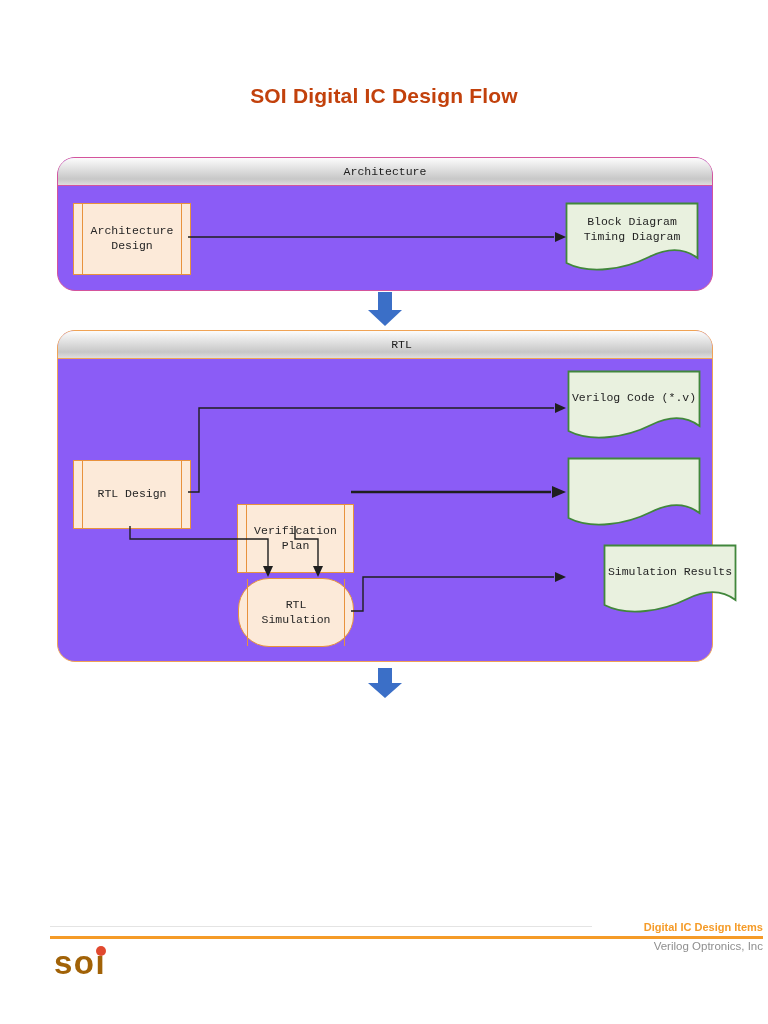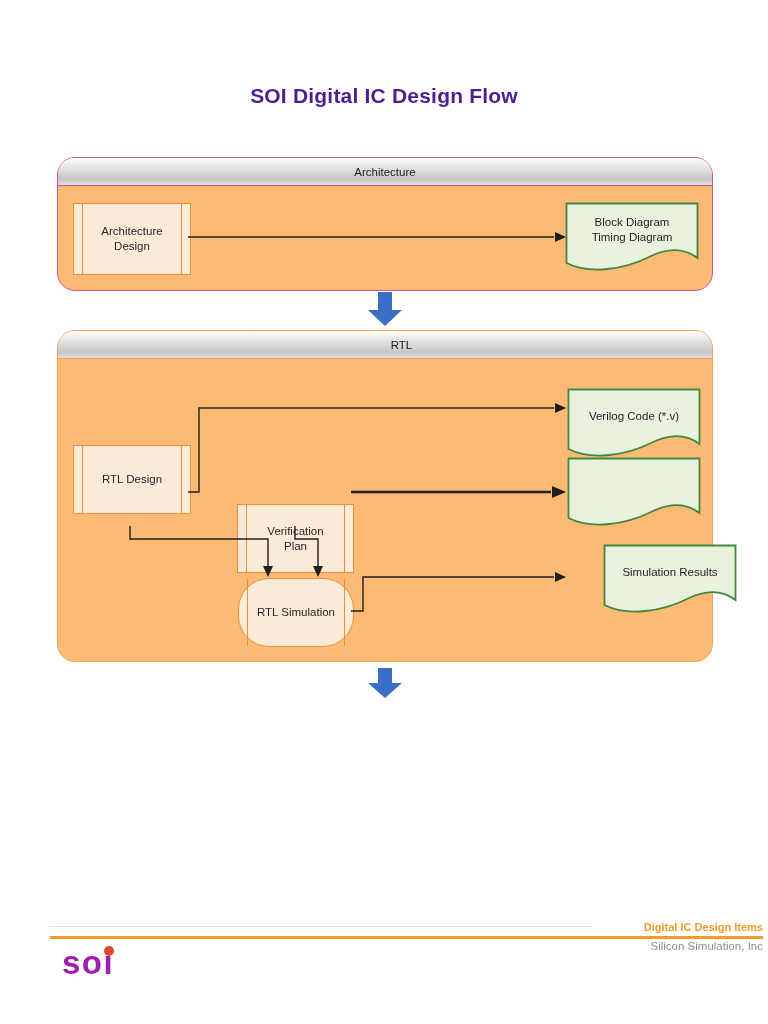--- a/index.html
+++ b/index.html
@@ -1,23 +1,23 @@
 <!DOCTYPE html>
 <html><head>
 <meta charset="utf-8">
 <style>
   html,body{margin:0;padding:0;background:#ffffff;}
   .page{position:relative;width:768px;height:1024px;background:#ffffff;
         font-family:"Liberation Sans",sans-serif;overflow:hidden;}
 
   .title{position:absolute;top:84px;left:0;width:100%;margin:0;text-align:center;
-         font-size:21px;font-weight:bold;color:#4c1d95;letter-spacing:.2px;}
+         font-size:21px;font-weight:bold;color:#c2410c;letter-spacing:.2px;}
 
   
-  .container{position:absolute;background:#fdba74;border-radius:18px;}
+  .container{position:absolute;background:#8b5cf6;border-radius:18px;font-family:Liberation Mono, monospace;}
   .arch{left:57px;top:157px;width:654px;height:132px;border:1.5px solid #d4549c;}
   .rtl{left:57px;top:330px;width:654px;height:330px;border:1.5px solid #f0a355;}
   .container-header{position:absolute;top:0;left:0;right:0;height:27px;
     border-radius:16px 16px 0 0;
     background:linear-gradient(180deg,#fcfcfc 0%,#c7c7c7 78%,#dedede 100%);
     display:flex;align-items:center;justify-content:center;
     font-size:11.5px;color:#1c1c1c;}
   .arch .container-header{border-bottom:1.5px solid #d4549c;}
   .rtl  .container-header{border-bottom:1.5px solid #f0a355;padding-left:33px;}
 
@@ -44,21 +44,21 @@
   .ahead{fill:#1f1f1f;stroke:none;}
   .bluearrow{fill:#3b6fc7;stroke:none;}
 
   
   .hr-gray{position:absolute;left:50px;top:926px;width:542px;height:1px;background:#e4e4e4;}
   .hr-orange{position:absolute;left:50px;top:936px;width:713px;height:2.5px;background:#f59b28;}
   .footer-title{position:absolute;right:5px;top:921px;font-size:11px;font-weight:bold;color:#f59b28;}
   .footer-company{position:absolute;right:5px;top:940px;font-size:11.5px;color:#8f8f8f;}
 
   .logo{position:absolute;left:54px;top:946px;font-size:33px;font-weight:bold;
-        color:#a21caf;letter-spacing:1.5px;line-height:1;margin-left:8px;}
+        color:#a16207;letter-spacing:1.5px;line-height:1;}
   .logo-i{position:relative;display:inline-block;}
   .logo-dot{position:absolute;left:50%;transform:translateX(-50%);top:0;
             width:10px;height:10px;border-radius:50%;background:#e1492f;}
 </style>
 </head>
 <body>
 
 <div class="page">
 
   <h1 class="title">SOI Digital IC Design Flow</h1>
@@ -80,41 +80,41 @@
       <span class="dlabel">Block Diagram
 Timing Diagram</span>
     </div>
   </section>
 
   <section class="container rtl">
     <div class="container-header">
       <span>RTL</span>
     </div>
 
-    <div class="doc" style="left:509px;top:57px;">
+    <div class="doc" style="left:509px;top:39px;">
       <svg class="docshape" viewBox="0 0 134 73" preserveAspectRatio="none">
         <path d="M1.5 1.5 H132.5 V56 C120 46.5 103 45.5 84 55 C60 67 25 73 1.5 61 Z"></path>
       </svg>
       <span class="dlabel">Verilog Code (*.v)</span>
     </div>
 
     <div class="doc" style="left:509px;top:126px;">
       <svg class="docshape" viewBox="0 0 134 73" preserveAspectRatio="none">
         <path d="M1.5 1.5 H132.5 V56 C120 46.5 103 45.5 84 55 C60 67 25 73 1.5 61 Z"></path>
       </svg>
     </div>
 
     <div class="doc" style="left:509px;top:213px;margin-left:36px;">
       <svg class="docshape" viewBox="0 0 134 73" preserveAspectRatio="none">
         <path d="M1.5 1.5 H132.5 V56 C120 46.5 103 45.5 84 55 C60 67 25 73 1.5 61 Z"></path>
       </svg>
       <span class="dlabel">Simulation Results</span>
     </div>
 
-    <div class="process" style="left:15px;top:114px;width:116px;height:67px;">
+    <div class="process" style="left:15px;top:129px;width:116px;height:67px;">
       <i class="pline l"></i>
       <i class="pline r"></i>
       <span class="plabel">RTL Design</span>
     </div>
 
     <div class="process" style="left:179px;top:129px;width:115px;height:67px;margin-top:44px;">
       <i class="pline l"></i>
       <i class="pline r"></i>
       <span class="plabel">Verification
 Plan</span>
@@ -147,17 +147,17 @@
     <path class="connector" d="M351 611 H363 V577 H554"></path>
     <polygon class="ahead" points="566,577 555,572 555,582"></polygon>
 
     <path class="bluearrow" d="M378 292 H392 V310 H402 L385 326 L368 310 H378 Z"></path>
     <path class="bluearrow" d="M378 668 H392 V683 H402 L385 698 L368 683 H378 Z"></path>
   </svg>
 
   <div class="hr-gray"></div>
   <div class="hr-orange"></div>
   <div class="footer-title">Digital IC Design Items</div>
-  <div class="footer-company">Silicon Simulation, Inc</div>
+  <div class="footer-company">Verilog Optronics, Inc</div>
 
   <div class="logo"><span>so</span><span class="logo-i"><span>i</span><i class="logo-dot"></i></span></div>
 
 </div>
 
 </body></html>

